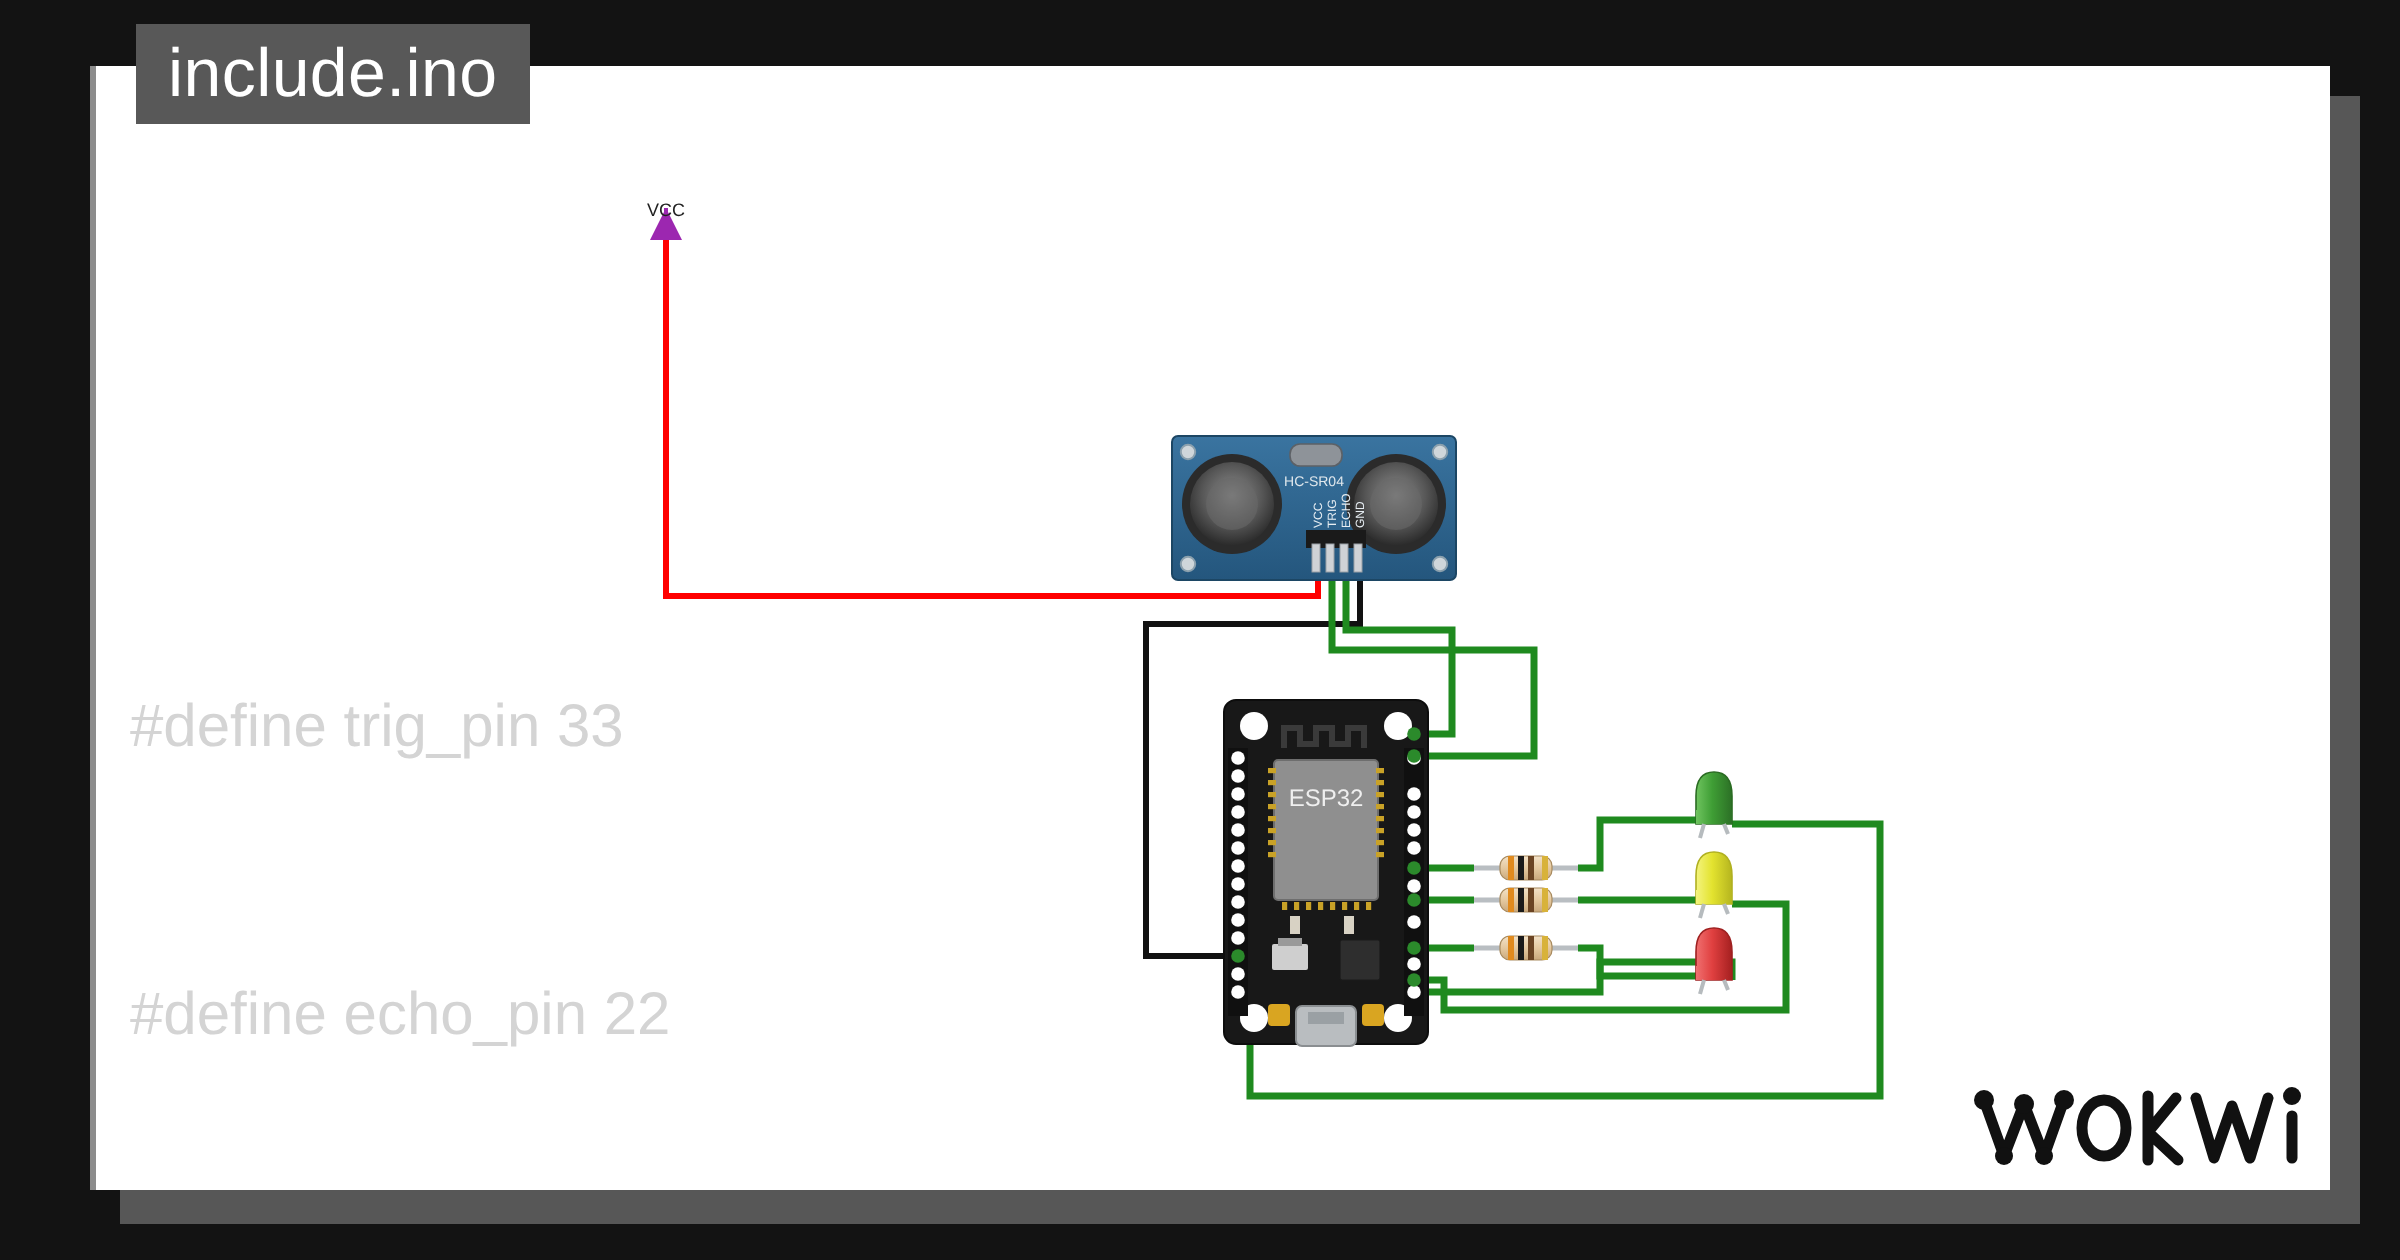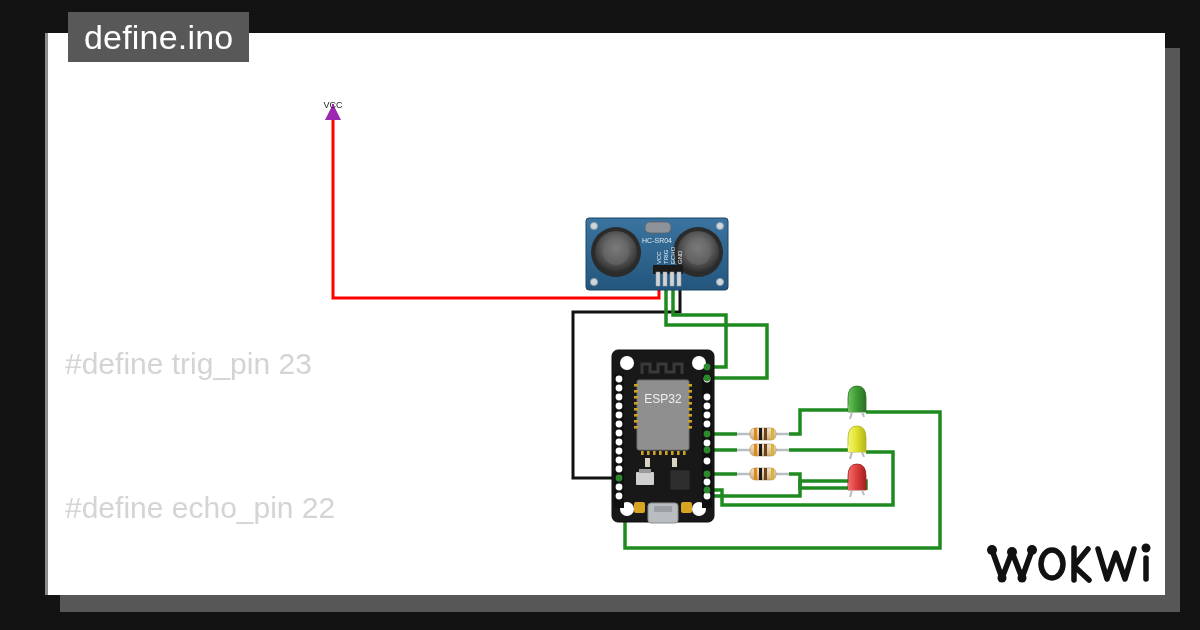--- a/index.html
+++ b/index.html
@@ -70,26 +70,26 @@
   }
 </style>
 </head>
 <body>
 <div id="root">
 
   <div class="paper-shadow"></div>
   <div class="paper"></div>
 
   <div class="file-tab">
-    <span class="file-tab-label">define.ino</span>
+    <span class="file-tab-label">include.ino</span>
   </div>
 
   <div class="code">
     <div class="code-line blank"></div>
-    <div class="code-line">#define trig_pin 23</div>
+    <div class="code-line">#define trig_pin 33</div>
     <div class="code-line">#define echo_pin 22</div>
     
     
     
     
     
     
   </div>
 
   <svg class="diagram" viewBox="0 0 1200 630">

